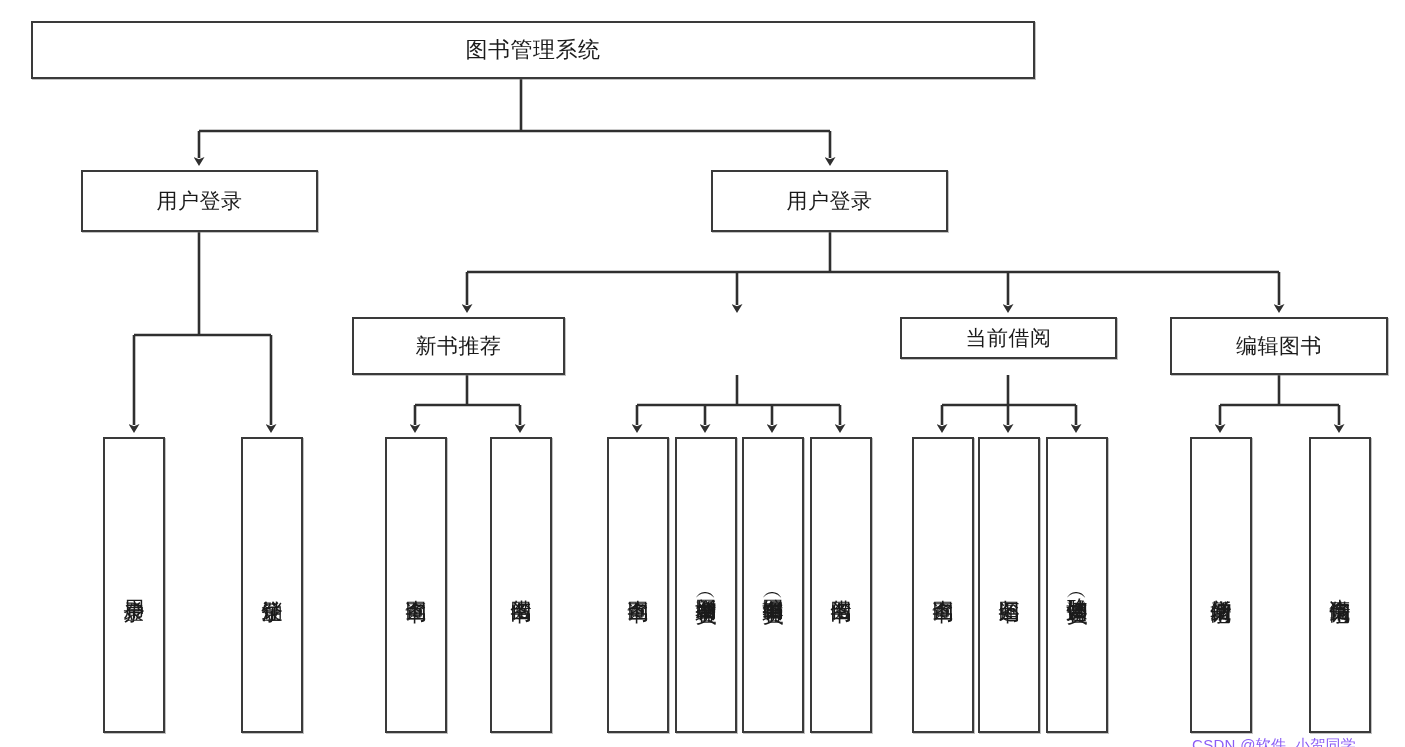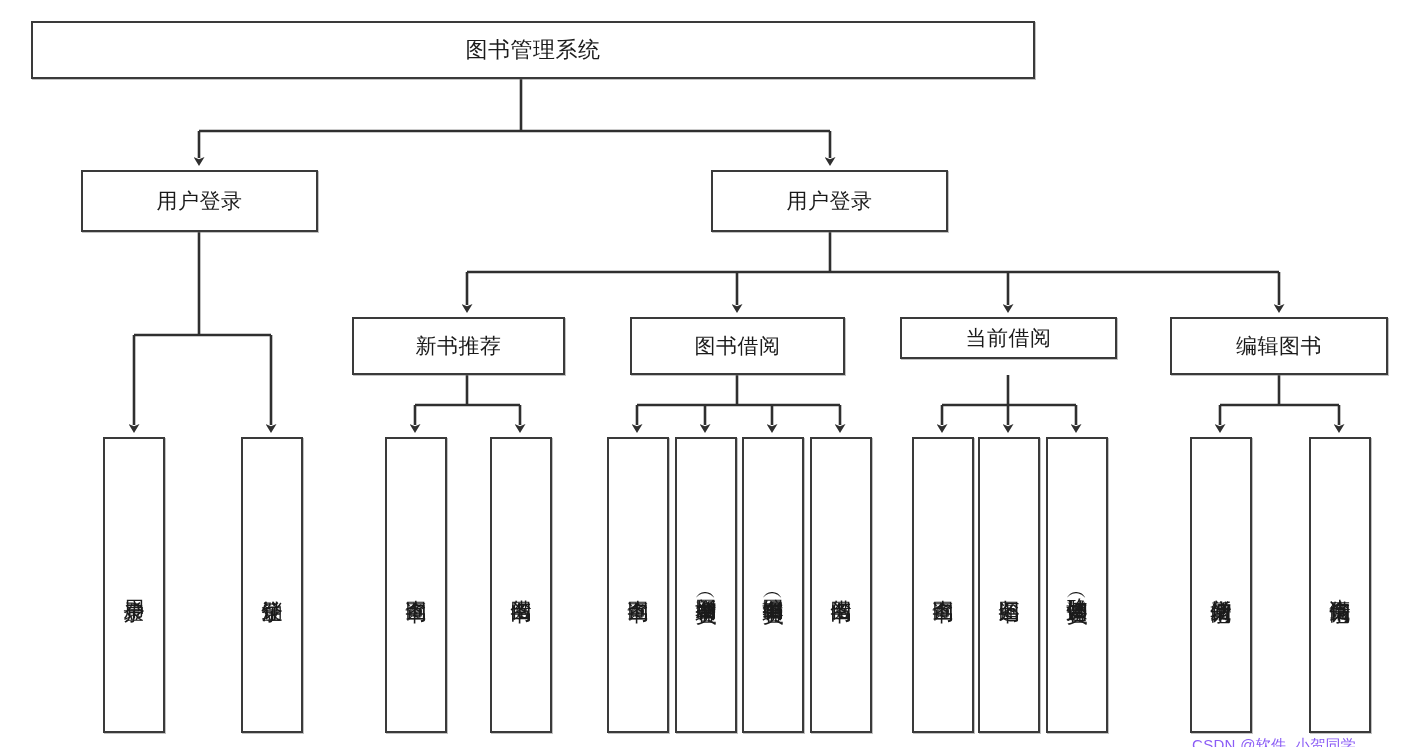--- a/index.html
+++ b/index.html
@@ -136,23 +136,20 @@
   <div class="node horiz" style="left:81px; top:170px; width:237px; height:62px;">
     <span class="label">用户登录</span>
   </div>
   <div class="node horiz" style="left:711px; top:170px; width:237px; height:62px;">
     <span class="label">用户登录</span>
   </div>
 
   <div class="node horiz" style="left:352px; top:317px; width:213px; height:58px;">
     <span class="label">新书推荐</span>
   </div>
-  <div class="node horiz" style="left:630px; top:317px; width:215px; height:58px;">
-    <span class="label">图书借阅</span>
-  </div>
   <div class="node horiz" style="left:900px; top:317px; width:217px; height:42px;">
     <span class="label">当前借阅</span>
   </div>
   <div class="node horiz" style="left:1170px; top:317px; width:218px; height:58px;">
     <span class="label">编辑图书</span>
   </div>
 
   <div class="node vert" style="left:103px; top:437px; width:62px; height:296px;">
     <span class="label">用户登录</span>
   </div>

